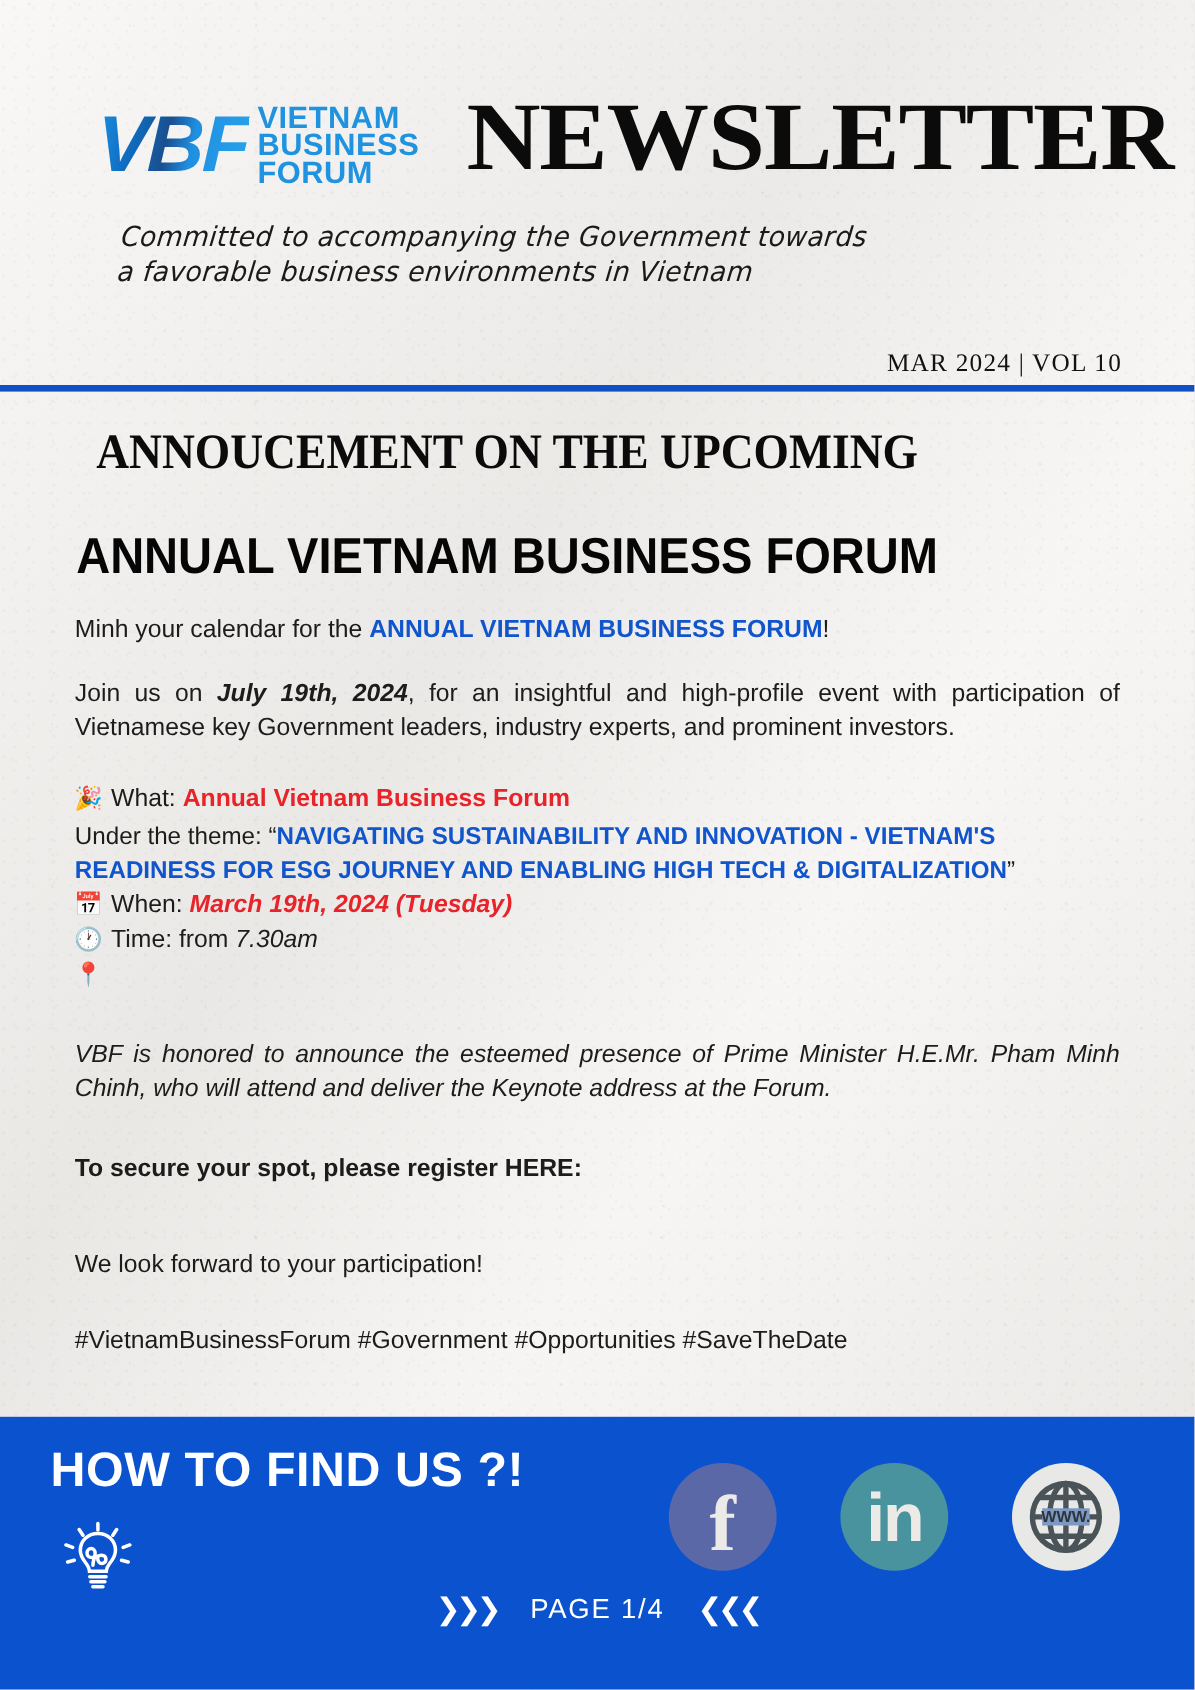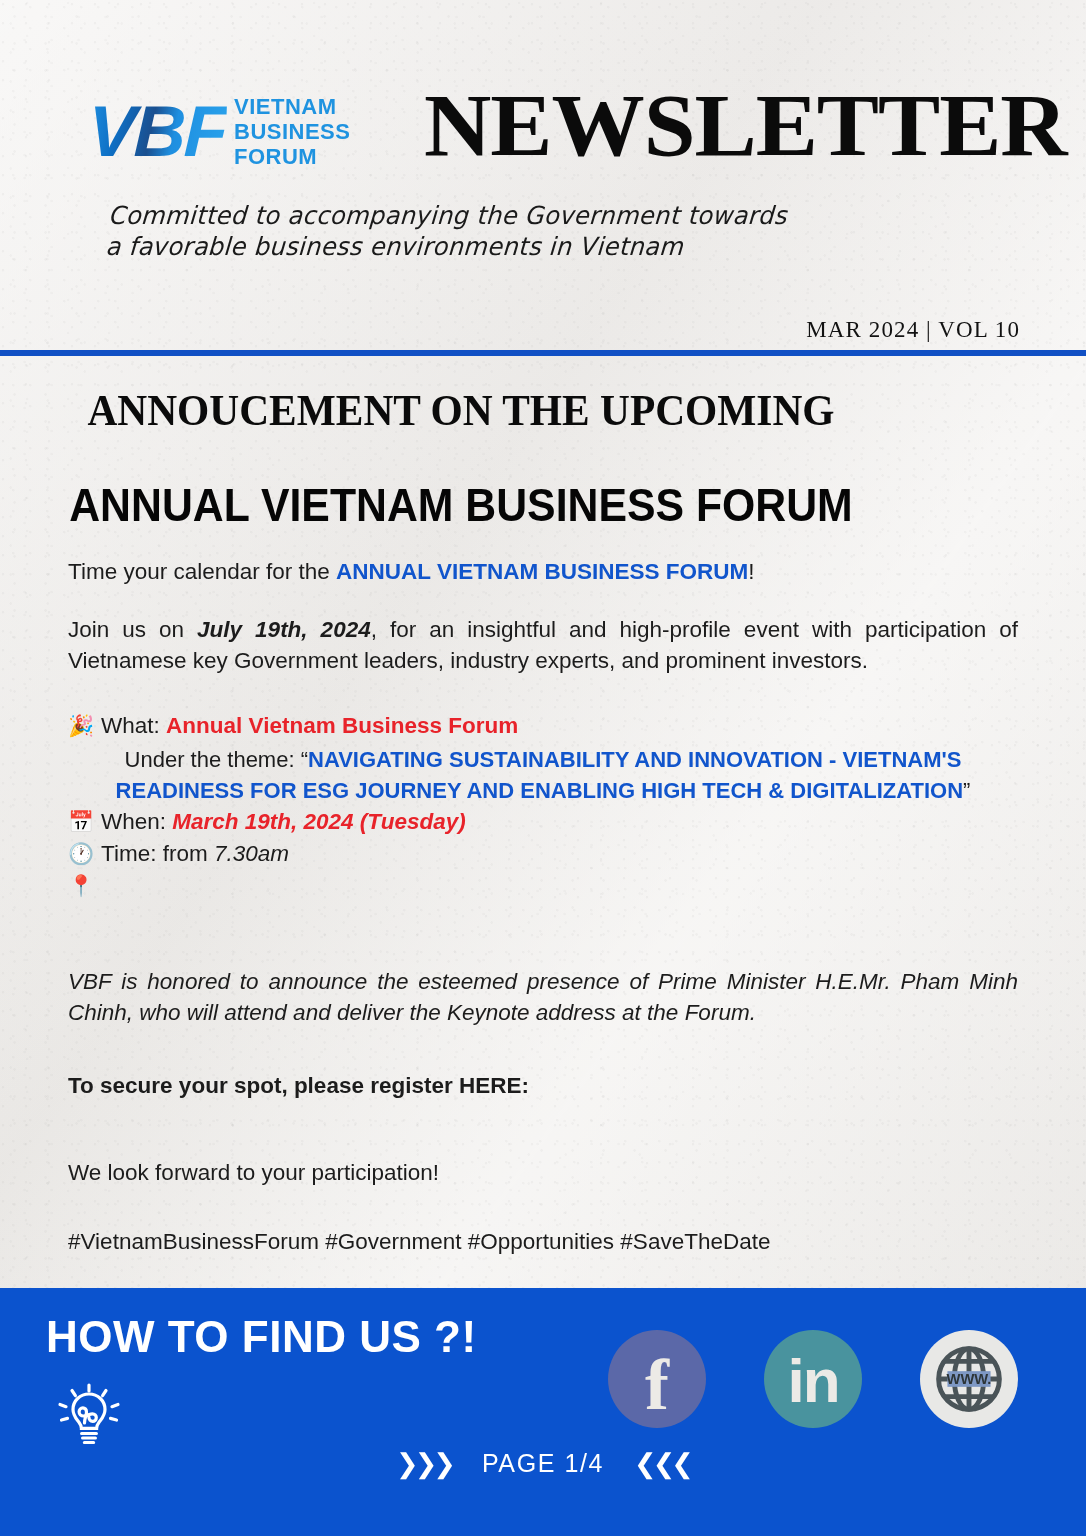--- a/index.html
+++ b/index.html
@@ -54,21 +54,21 @@
     font-style: italic;
     background: linear-gradient(100deg, #1f8fe0 0%, #0e6fc4 22%, #1a4f8f 46%, #1f8fe0 62%, #2aa3ec 100%);
     -webkit-background-clip: text;
     background-clip: text;
     color: transparent;
     transform: skewX(-2deg);
   }
   .logo-words {
     font-family: "Liberation Sans", sans-serif;
     font-weight: bold;
-    font-size: 22px;
+    font-size: 28px;
     line-height: 25px;
     color: #1f93e0;
     letter-spacing: 0.5px;
     margin-top: 2px;
   }
   .newsletter-title {
     position: absolute;
     left: 424px;
     top: 78px;
     font-family: "Liberation Serif", serif;
@@ -169,29 +169,29 @@
   .emoji {
     font-family: "DejaVu Sans", sans-serif;
     font-size: 21px;
     line-height: 32px;
     flex: 0 0 auto;
     width: 24px;
     text-align: center;
   }
   .theme-para {
     margin-top: 2px;
-    text-align: center;
+    text-align: left;
     font-size: 22px;
     line-height: 31px;
   }
   .theme-lead { display: inline; }
   .theme-quote { color: #1155cc; font-weight: bold; }
 
   .ital-para {
-    margin-top: 64px;
+    margin-top: 40px;
     font-style: italic;
     text-align: justify;
     line-height: 31px;
   }
   .register {
     margin-top: 42px;
     font-weight: bold;
     font-size: 22.5px;
   }
   .closing { margin-top: 56px; }
@@ -317,21 +317,21 @@
     <div class="head-rule"></div>
   </div>
 
   <div class="body-area">
 
     <div class="head1">ANNOUCEMENT ON THE UPCOMING</div>
     <div class="head2">ANNUAL VIETNAM BUSINESS FORUM</div>
 
     <div class="content">
 
-      <div><span>Time your calendar for the </span><span class="blue-b">ANNUAL VIETNAM BUSINESS FORUM</span><span>!</span></div>
+      <div><span>Minh your calendar for the </span><span class="blue-b">ANNUAL VIETNAM BUSINESS FORUM</span><span>!</span></div>
 
       <div class="p-just p-gap"><span>Join us on </span><span class="bi">July 19th, 2024</span><span>, for an insightful and high-profile event with participation of Vietnamese key Government leaders, industry experts, and prominent investors.</span></div>
 
       <div class="bullet-block">
 
         <div class="b-line">
           <span class="emoji">🎉</span>
           <span><span>What: </span><span class="red-b">Annual Vietnam Business Forum</span></span>
         </div>
 

